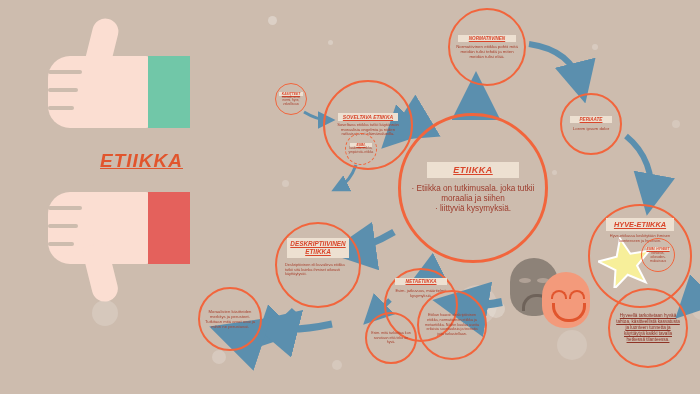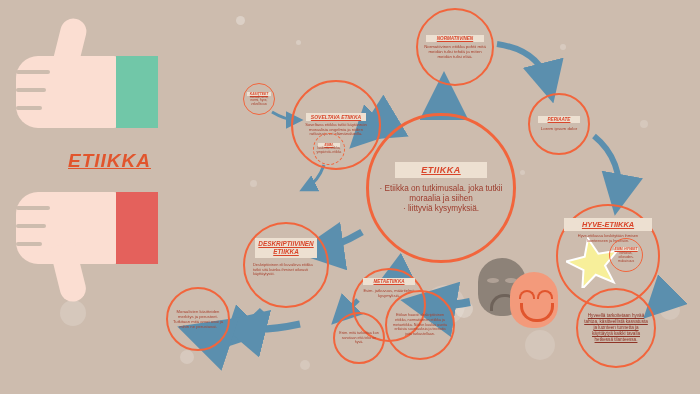--- a/index.html
+++ b/index.html
@@ -1,21 +1,21 @@
 <!DOCTYPE html>
 <html><head>
 <meta charset="utf-8">
 <style>
   html,body{margin:0;padding:0;}
   body{
     width:700px;height:394px;overflow:hidden;position:relative;
     background:#cdbcae;
     font-family:"Liberation Sans", sans-serif;
   }
-  .stage{position:absolute;inset:0;overflow:hidden;}
+  .stage{position:absolute;inset:0;overflow:hidden;margin-left:32px;}
 
   
   .blob{position:absolute;border-radius:50%;background:#ffffff;pointer-events:none;}
 
   
   .thumbs{position:absolute;}
   .hand{position:absolute;background:#fbded2;}
   .cuff{position:absolute;}
 
   .etiikka-label{
@@ -207,21 +207,21 @@
     <span class="titlebox" style="font-size:3.3px;width:24px;padding:0;">KÄSITTEET</span>
     <span class="bodytext" style="font-size:3.1px;width:26px;">moraali, arvo, normi, hyve, velvollisuus</span>
   </div>
 
   <div class="circle" style="left:528px;top:93px;width:62px;height:62px;">
     <span class="titlebox" style="font-size:4.6px;width:42px;padding:1px 0;">PERIAATE</span>
     <span class="bodytext" style="font-size:4.4px;width:48px;margin-top:3px;">Lorem ipsum dolor</span>
   </div>
 
   <div class="circle" style="left:556px;top:204px;width:104px;height:104px;justify-content:flex-start;padding-top:12px;">
-    <span class="titlebox" style="font-size:7.4px;width:88px;padding:2px 0;">HYVE-ETIIKKA</span>
+    <span class="titlebox" style="font-size:7.4px;width:68px;padding:2px 0;">HYVE-ETIIKKA</span>
     <span class="bodytext" style="font-size:3.9px;width:76px;margin-top:3px;">Hyve-etiikassa keskitytään ihmisen luonteeseen ja hyveisiin.</span>
   </div>
 
   <div class="circle thin" style="left:609px;top:238px;width:34px;height:34px;">
     <span class="titlebox" style="font-size:3.3px;width:24px;padding:0;">ESIM. HYVEET</span>
     <span class="bodytext" style="font-size:3.4px;width:28px;">rohkeus, oikeuden- mukaisuus</span>
   </div>
 
   <div class="circle" style="left:576px;top:288px;width:80px;height:80px;">
     <span class="bodytext dark" style="font-size:4.6px;width:66px;text-decoration:underline;line-height:1.3;">Hyveellä tarkoitetaan hyvää tahtoa, käsitteellistä kasvatusta ja luonteen tunnetta ja käyttäytyä kaikki tavalla hetkessä tilanteessa.</span>

